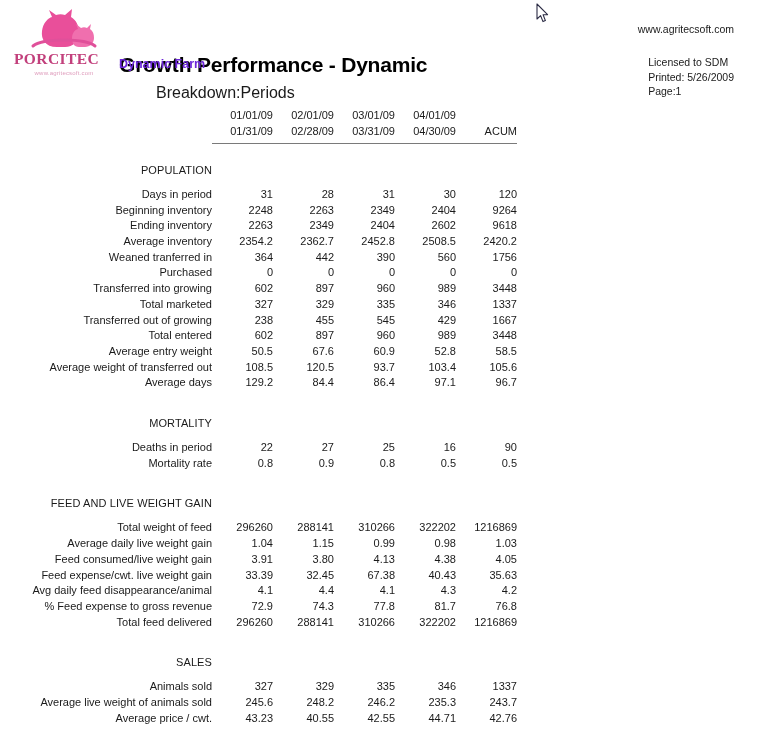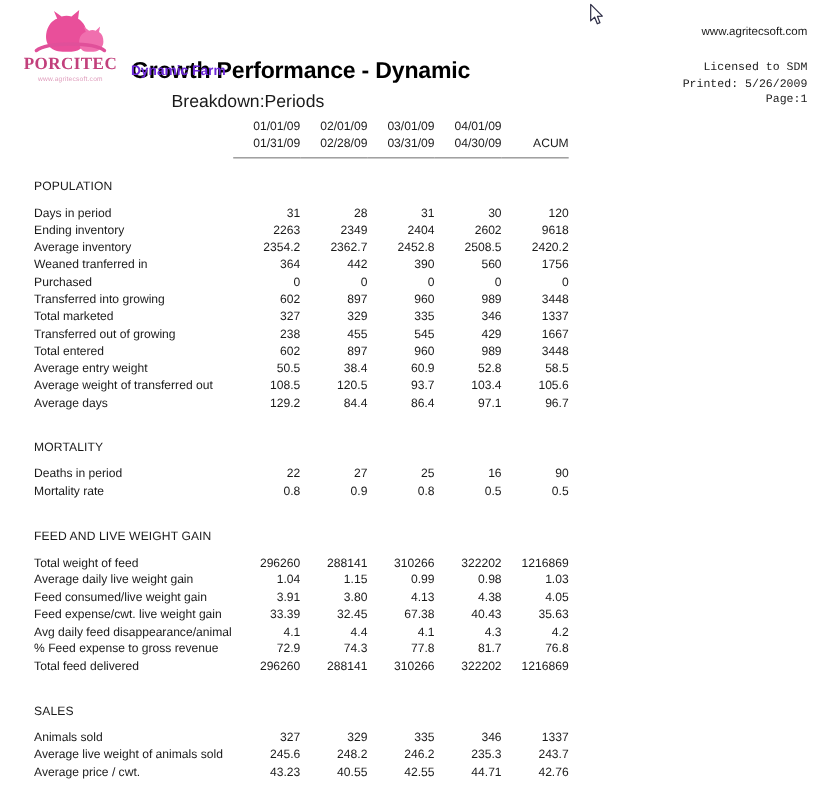--- a/index.html
+++ b/index.html
@@ -22,21 +22,20 @@
     left: 14px;
     top: 6px;
     width: 100px;
     height: 72px;
   }
   .logo-mark {
     display: block;
     margin: 0 auto;
   }
   .logo-word {
-    text-align: center;
     font-family: "Liberation Serif", serif;
     font-weight: bold;
     font-size: 15.5px;
     letter-spacing: 0.4px;
     color: #c2407c;
     line-height: 1;
     margin-top: 1px;
   }
   .logo-url {
     text-align: center;
@@ -83,44 +82,43 @@
     top: 23px;
     font-size: 10.5px;
     text-align: right;
     white-space: nowrap;
   }
   .meta-lines {
     position: absolute;
     right: 26px;
     top: 55px;
     font-size: 10.5px;
-    text-align: right;
+    text-align: left;
     line-height: 14.5px;
     white-space: nowrap;
-    font-family: Liberation Mono, monospace;
   }
 
   
   .report-table {
     position: absolute;
     left: 31px;
     top: 108px;
     width: 486px;
     border-collapse: collapse;
     font-size: 11px;
   }
   .report-table td, .report-table th {
     padding: 0;
     font-weight: normal;
     vertical-align: bottom;
     height: 15.7px;
     line-height: 15.7px;
     white-space: nowrap;
   }
-  .col-label { width: 181px; text-align: left; }
+  .col-label { width: 181px; text-align: right; }
   .col-num   { width: 61px;  text-align: right; padding-right: 0; }
   .col-acum  { width: 61px;  text-align: right; }
 
   thead td { text-align: right; }
   thead tr.hdr-bottom td { padding-bottom: 2px; }
   .rule-row td {
     border-bottom: 1.6px solid #7a7a7a;
     height: 2px;
     line-height: 2px;
     font-size: 0;
@@ -211,20 +209,28 @@
       </tr>
       <tr>
         <td class="col-label">Days in period</td>
         <td class="col-num">31</td>
         <td class="col-num">28</td>
         <td class="col-num">31</td>
         <td class="col-num">30</td>
         <td class="col-acum">120</td>
       </tr>
       <tr>
+        <td class="col-label">Beginning inventory</td>
+        <td class="col-num">2248</td>
+        <td class="col-num">2263</td>
+        <td class="col-num">2349</td>
+        <td class="col-num">2404</td>
+        <td class="col-acum">9264</td>
+      </tr>
+      <tr>
         <td class="col-label">Ending inventory</td>
         <td class="col-num">2263</td>
         <td class="col-num">2349</td>
         <td class="col-num">2404</td>
         <td class="col-num">2602</td>
         <td class="col-acum">9618</td>
       </tr>
       <tr>
         <td class="col-label">Average inventory</td>
         <td class="col-num">2354.2</td>
@@ -277,21 +283,21 @@
         <td class="col-label">Total entered</td>
         <td class="col-num">602</td>
         <td class="col-num">897</td>
         <td class="col-num">960</td>
         <td class="col-num">989</td>
         <td class="col-acum">3448</td>
       </tr>
       <tr>
         <td class="col-label">Average entry weight</td>
         <td class="col-num">50.5</td>
-        <td class="col-num">38.4</td>
+        <td class="col-num">67.6</td>
         <td class="col-num">60.9</td>
         <td class="col-num">52.8</td>
         <td class="col-acum">58.5</td>
       </tr>
       <tr>
         <td class="col-label">Average weight of transferred out</td>
         <td class="col-num">108.5</td>
         <td class="col-num">120.5</td>
         <td class="col-num">93.7</td>
         <td class="col-num">103.4</td>

